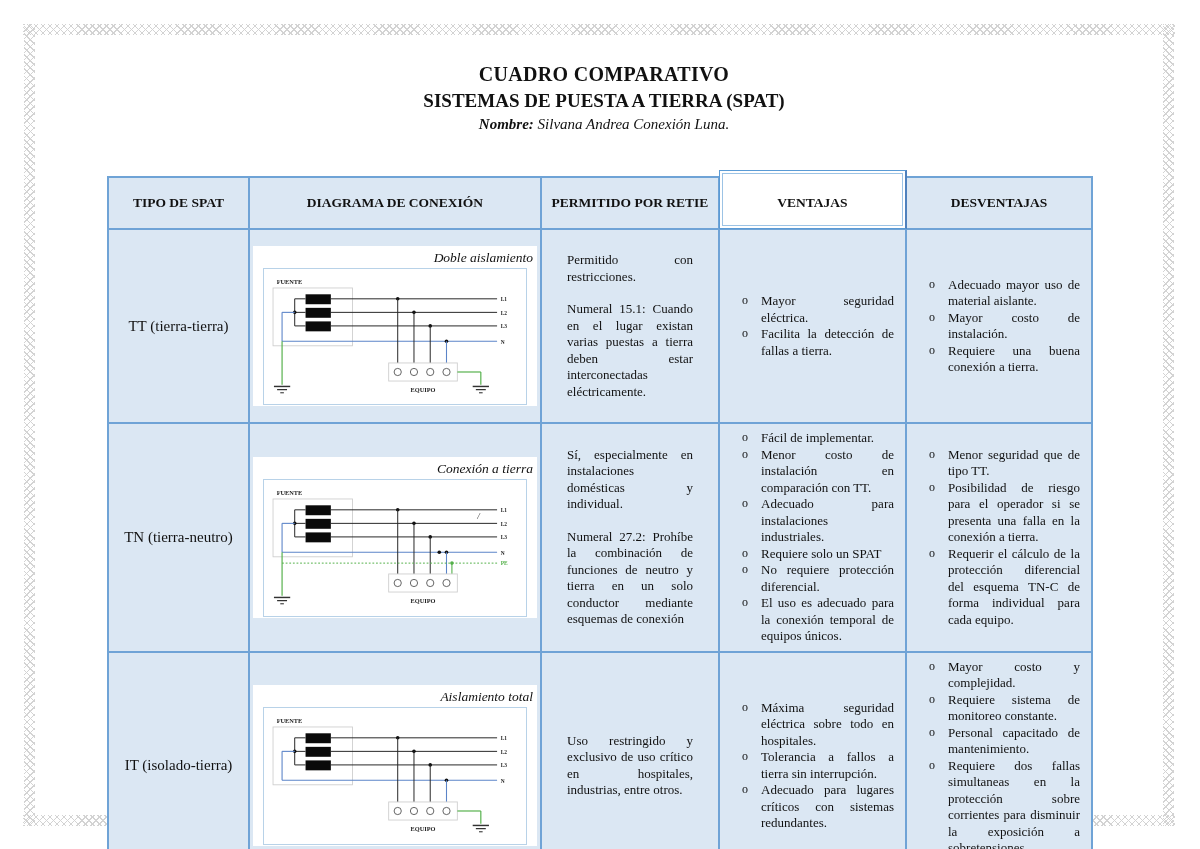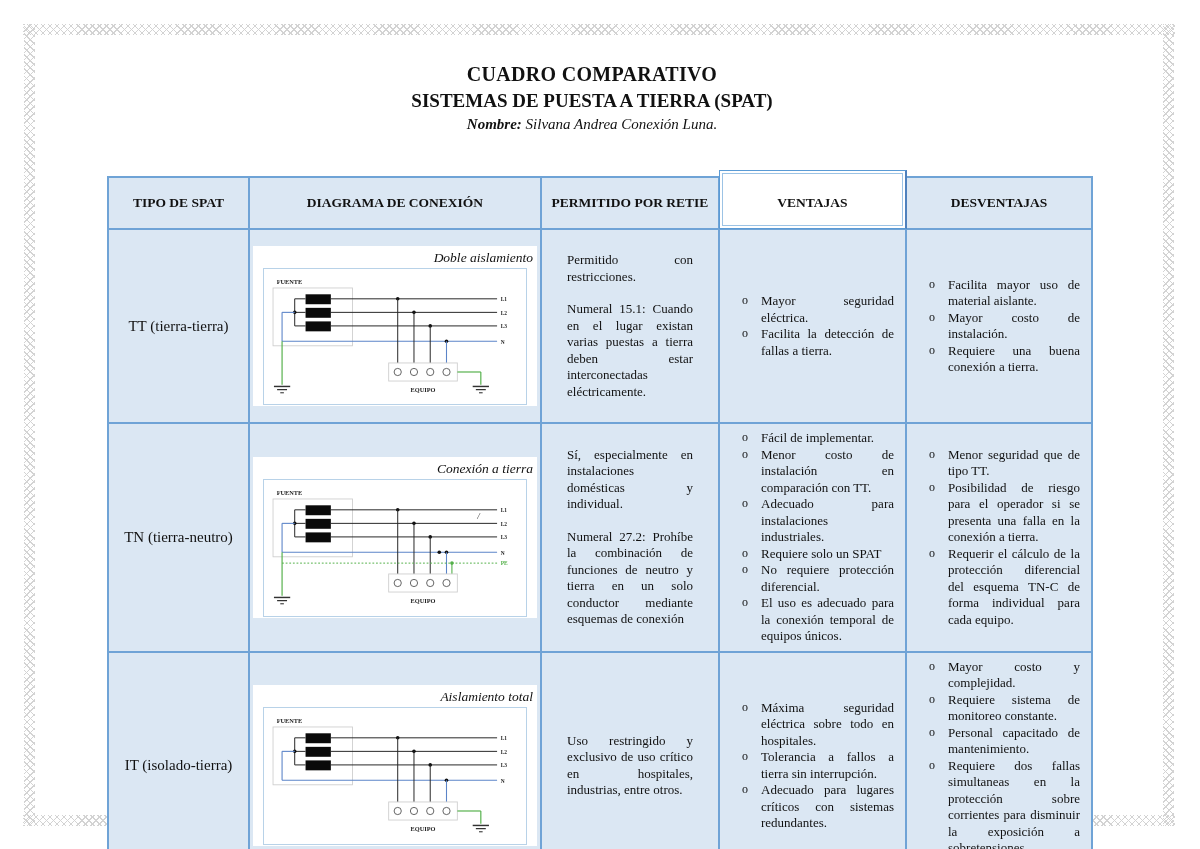--- a/index.html
+++ b/index.html
@@ -15,21 +15,21 @@
     background-image:
       repeating-linear-gradient(45deg,  #c9c9c9 0 1px, transparent 1px 5px),
       repeating-linear-gradient(135deg, #c9c9c9 0 1px, transparent 1px 5px);
     opacity:.8;
   }
   #lat-top   {left:23px;  top:24px;  width:1152px; height:11px;}
   #lat-bottom{left:23px;  top:815px; width:1152px; height:11px;}
   #lat-left  {left:24px;  top:24px;  width:11px;   height:802px;}
   #lat-right {left:1163px;top:24px;  width:11px;   height:802px;}
 
-  .title-block{position:absolute;left:0;top:62px;width:1184px;text-align:center;line-height:1.25;}
+  .title-block{position:absolute;left:12px;top:62px;width:1184px;text-align:center;line-height:1.25;}
   .main-title{font-size:20px;font-weight:bold;letter-spacing:.3px;}
   .sub-title{font-size:19px;font-weight:bold;margin-top:2px;}
   .name-line{font-size:15px;font-style:italic;margin-top:2px;}
   .name-label{font-weight:bold;}
 
   table.comp{
     position:absolute;left:107px;top:176px;width:984px;
     border-collapse:collapse;table-layout:fixed;
   }
   table.comp th, table.comp td{
@@ -173,21 +173,21 @@
             <li class="bli">
               <span class="blt">o</span>
               <span class="btxt">Facilita la detección de fallas a tierra.</span>
             </li>
           </ul>
         </td>
         <td class="text-cell">
           <ul class="blist">
             <li class="bli">
               <span class="blt">o</span>
-              <span class="btxt">Facilita mayor uso de material aislante.</span>
+              <span class="btxt">Adecuado mayor uso de material aislante.</span>
             </li>
             <li class="bli">
               <span class="blt">o</span>
               <span class="btxt">Mayor costo de instalación.</span>
             </li>
             <li class="bli">
               <span class="blt">o</span>
               <span class="btxt">Requiere una buena conexión a tierra.</span>
             </li>
           </ul>

